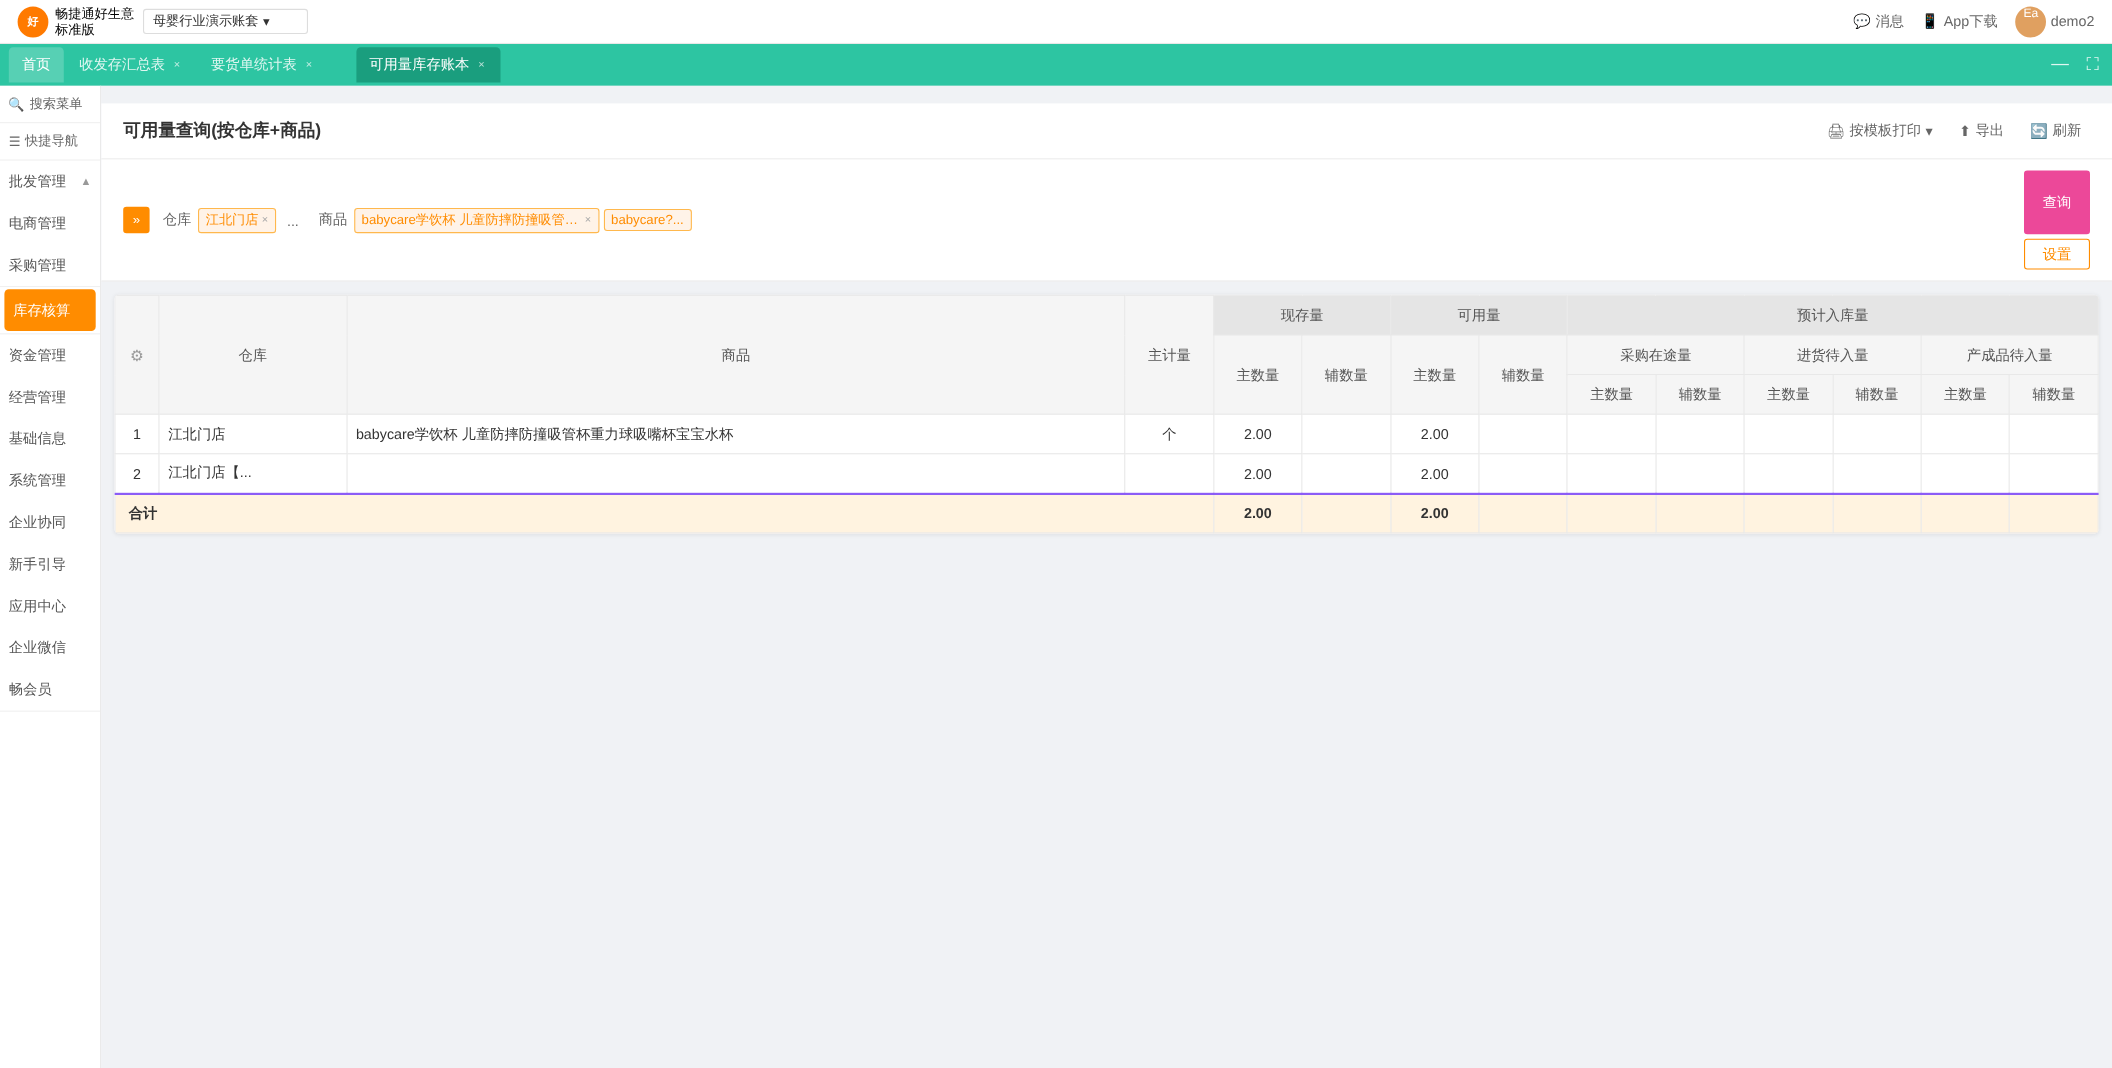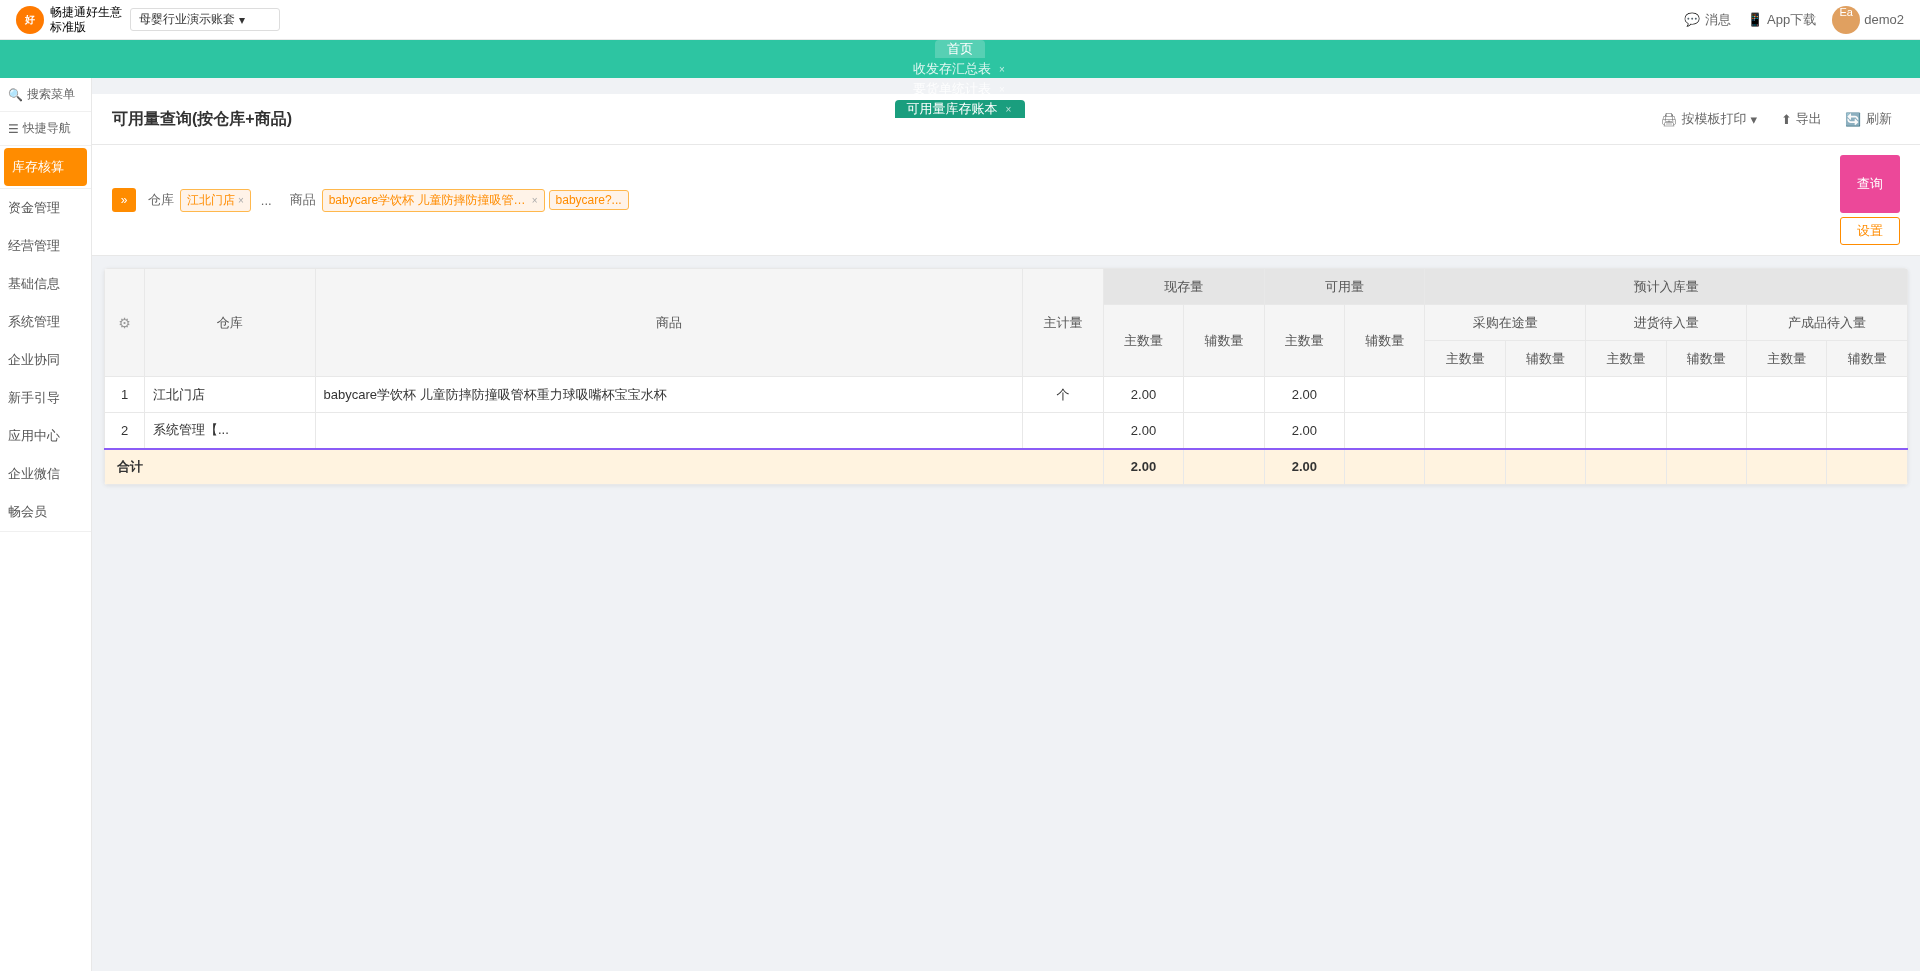--- a/index.html
+++ b/index.html
@@ -25,38 +25,38 @@
     .avatar { width: 28px; height: 28px; border-radius: 50%; background: #e0a060; display: flex; align-items: flex-start; justify-content: center; color: #fff; font-size: 11px; overflow: hidden; }
 
     
     .tab-bar {
       height: 38px;
       background: #2dc5a2;
       display: flex;
       align-items: center;
       padding: 0 8px;
       gap: 2px;
-      flex-direction: column;
     }
     .tab {
       height: 32px;
       padding: 0 12px;
       border-radius: 4px 4px 0 0;
       display: flex;
       align-items: center;
       gap: 6px;
       font-size: 13px;
       cursor: pointer;
       color: rgba(255,255,255,0.85);
       position: relative;
     }
     .tab.active {
       background: #1a9e7e;
       color: #fff;
       font-weight: 500;
+      margin-left: 24px;
     }
     .tab-home { background: rgba(255,255,255,0.2); color: #fff; }
     .tab-close { font-size: 10px; color: rgba(255,255,255,0.7); cursor: pointer; padding: 2px; }
     .tab-bar-right { margin-left: auto; display: flex; align-items: center; gap: 8px; }
     .tab-bar-btn { color: rgba(255,255,255,0.85); cursor: pointer; font-size: 16px; padding: 4px; }
 
     
     .main-layout { display: flex; height: calc(971px - 40px - 38px); }
 
     
@@ -216,20 +216,31 @@
     <div class="sidebar-search">
       <span>🔍</span>
       <span>搜索菜单</span>
     </div>
     <div class="sidebar-nav">
       <span>☰</span>
       <span>快捷导航</span>
     </div>
 
 
+    <div class="sidebar-section">
+      <div class="sidebar-item has-arrow">
+        <span>批发管理</span>
+      </div>
+      <div class="sidebar-item">
+        <span>电商管理</span>
+      </div>
+      <div class="sidebar-item">
+        <span>采购管理</span>
+      </div>
+    </div>
 
     <div class="sidebar-section">
       <div class="sidebar-item active">
         <span>库存核算</span>
       </div>
     </div>
 
     <div class="sidebar-section">
       <div class="sidebar-item">
         <span>资金管理</span>
@@ -356,21 +367,21 @@
       <td></td>
       <td></td>
       <td></td>
       <td></td>
       <td></td>
       <td></td>
       <td></td>
     </tr>
             <tr>
       <td>2</td>
-      <td style="text-align:left; padding-left:8px;">系统管理【...</td>
+      <td style="text-align:left; padding-left:8px;">江北门店【...</td>
       <td style="text-align:left; padding-left:8px;"></td>
       <td></td>
       <td class="num-value">2.00</td>
       <td></td>
       <td class="num-value">2.00</td>
       <td></td>
       <td></td>
       <td></td>
       <td></td>
       <td></td>

